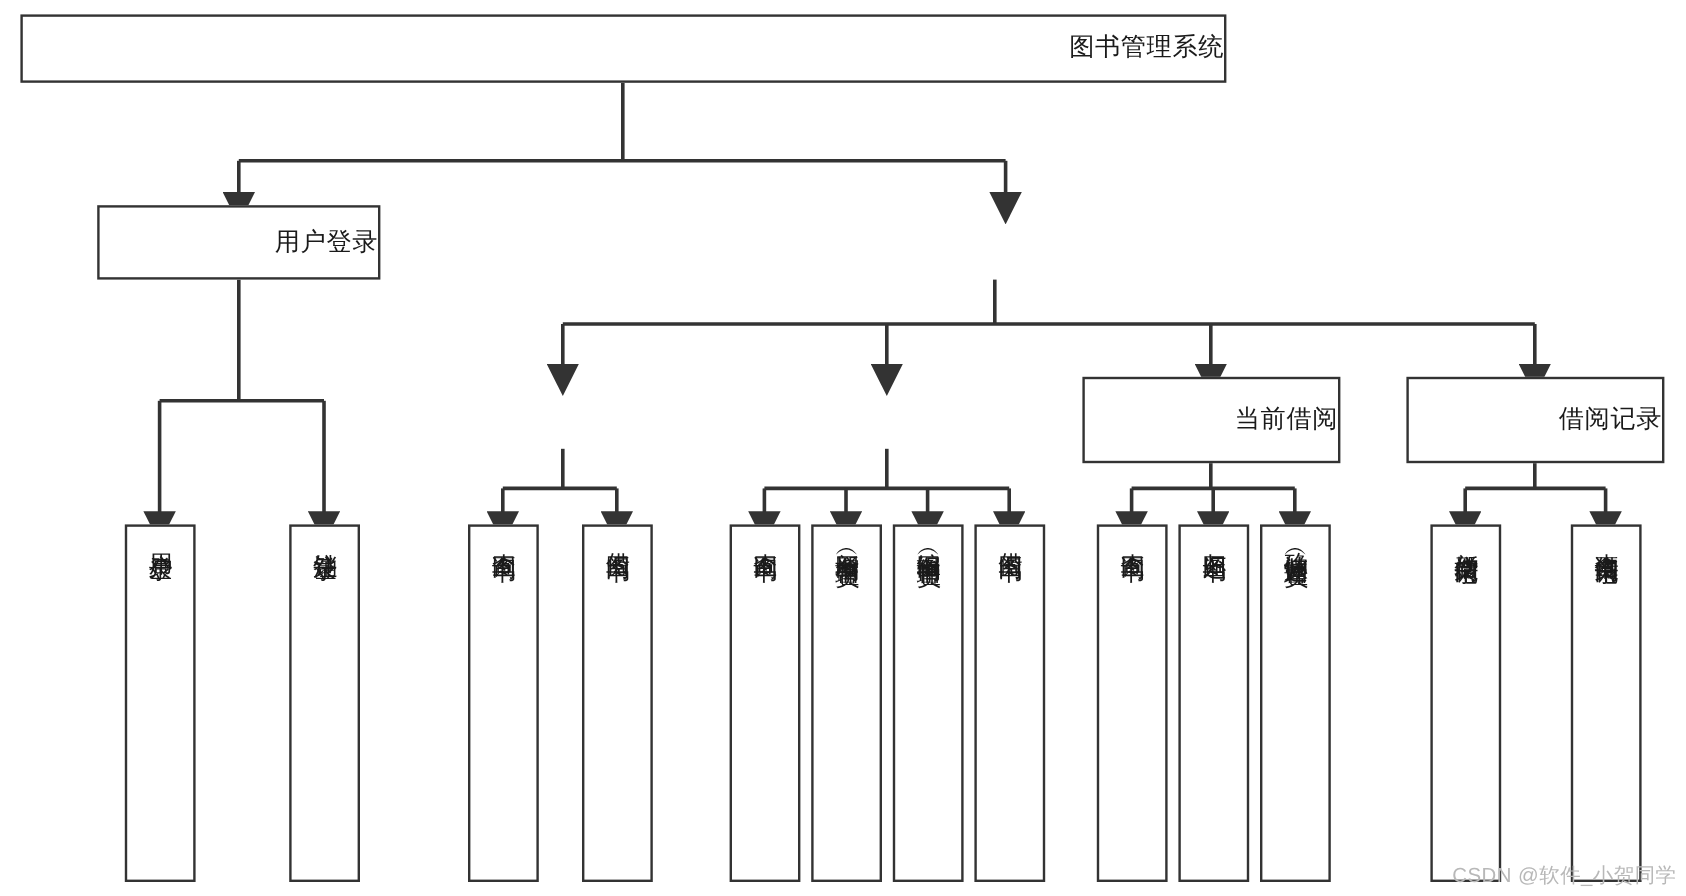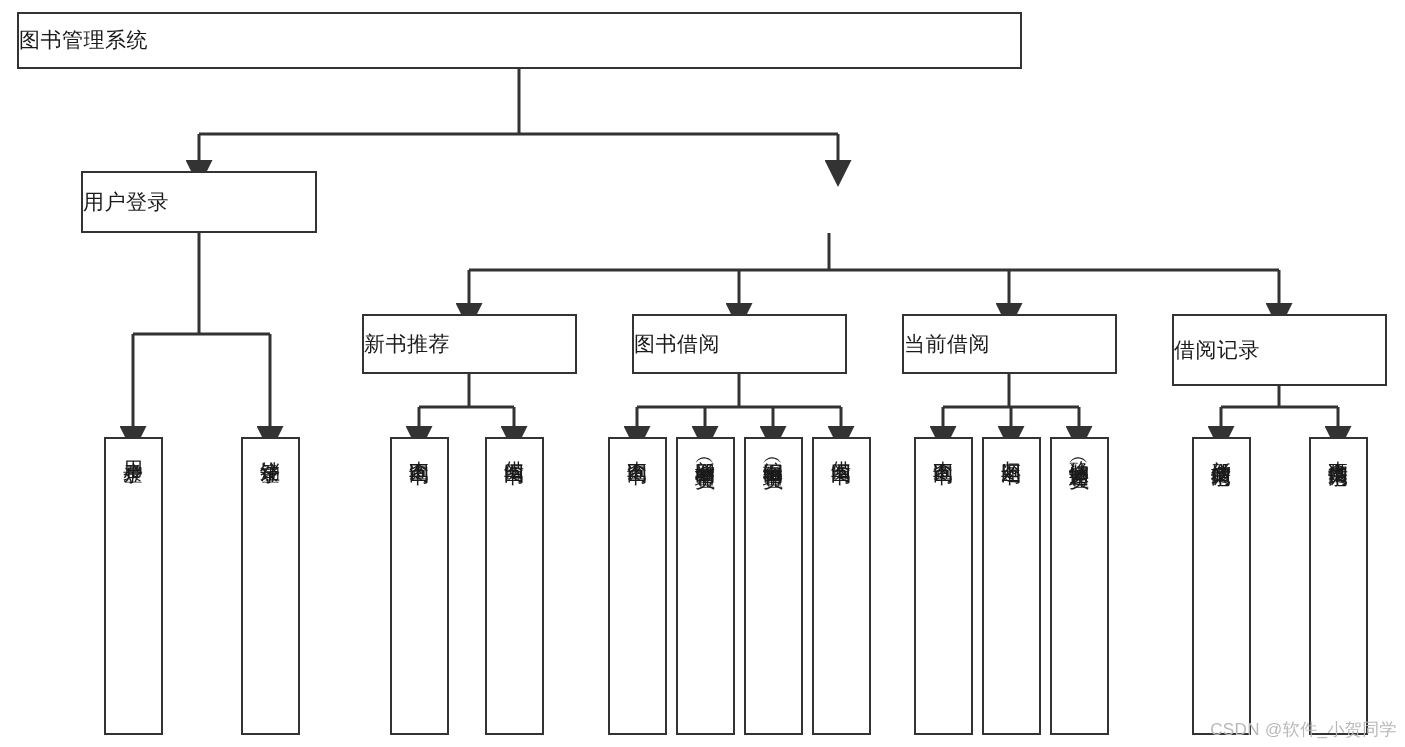--- a/index.html
+++ b/index.html
@@ -25,21 +25,21 @@
     height: 747px;
     pointer-events: none;
   }
   .node {
     position: absolute;
     box-sizing: border-box;
     border: 2.5px solid #333333;
     background: #ffffff;
     display: flex;
     align-items: center;
-    justify-content: flex-start;
+    justify-content: flex-end;
     color: #1a1a1a;
   }
   .node .label {
     display: block;
     text-align: center;
     line-height: 1.18;
     letter-spacing: 0.5px;
   }
   .node.horiz .label {
     writing-mode: horizontal-tb;
@@ -124,27 +124,21 @@
   </svg>
 
   <div class="node horiz" style="left: 17px; top: 12px; width: 1005px; height: 57px;">
     <span class="label">图书管理系统</span>
   </div>
 
   <div class="node horiz" style="left: 81px; top: 171px; width: 236px; height: 62px;">
     <span class="label">用户登录</span>
   </div>
 
-  <div class="node horiz" style="left: 362px; top: 314px; width: 215px; height: 60px;">
-    <span class="label">新书推荐</span>
-  </div>
-  <div class="node horiz" style="left: 632px; top: 314px; width: 215px; height: 60px;">
-    <span class="label">图书借阅</span>
-  </div>
-  <div class="node horiz" style="left: 902px; top: 314px; width: 215px; height: 60px;">
+  <div class="node horiz" style="left: 902px; top: 314px; width: 215px; height: 72px;">
     <span class="label">当前借阅</span>
   </div>
   <div class="node horiz" style="left: 1172px; top: 314px; width: 215px; height: 72px;">
     <span class="label">借阅记录</span>
   </div>
 
   <div class="node vert" style="left: 104px; top: 437px; width: 59px; height: 298px;">
     <span class="label">用户登录</span>
   </div>
   <div class="node vert" style="left: 241px; top: 437px; width: 59px; height: 298px;">

